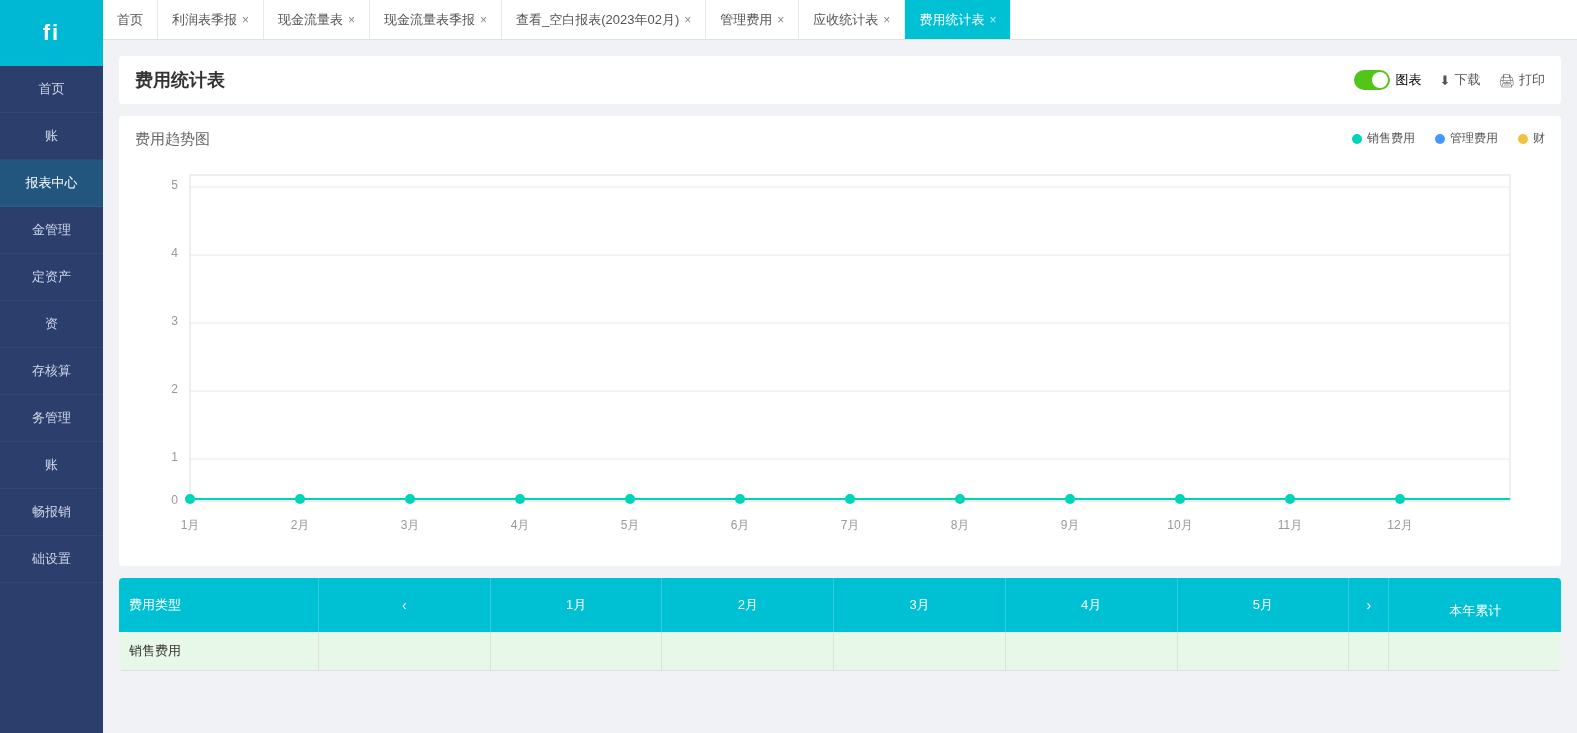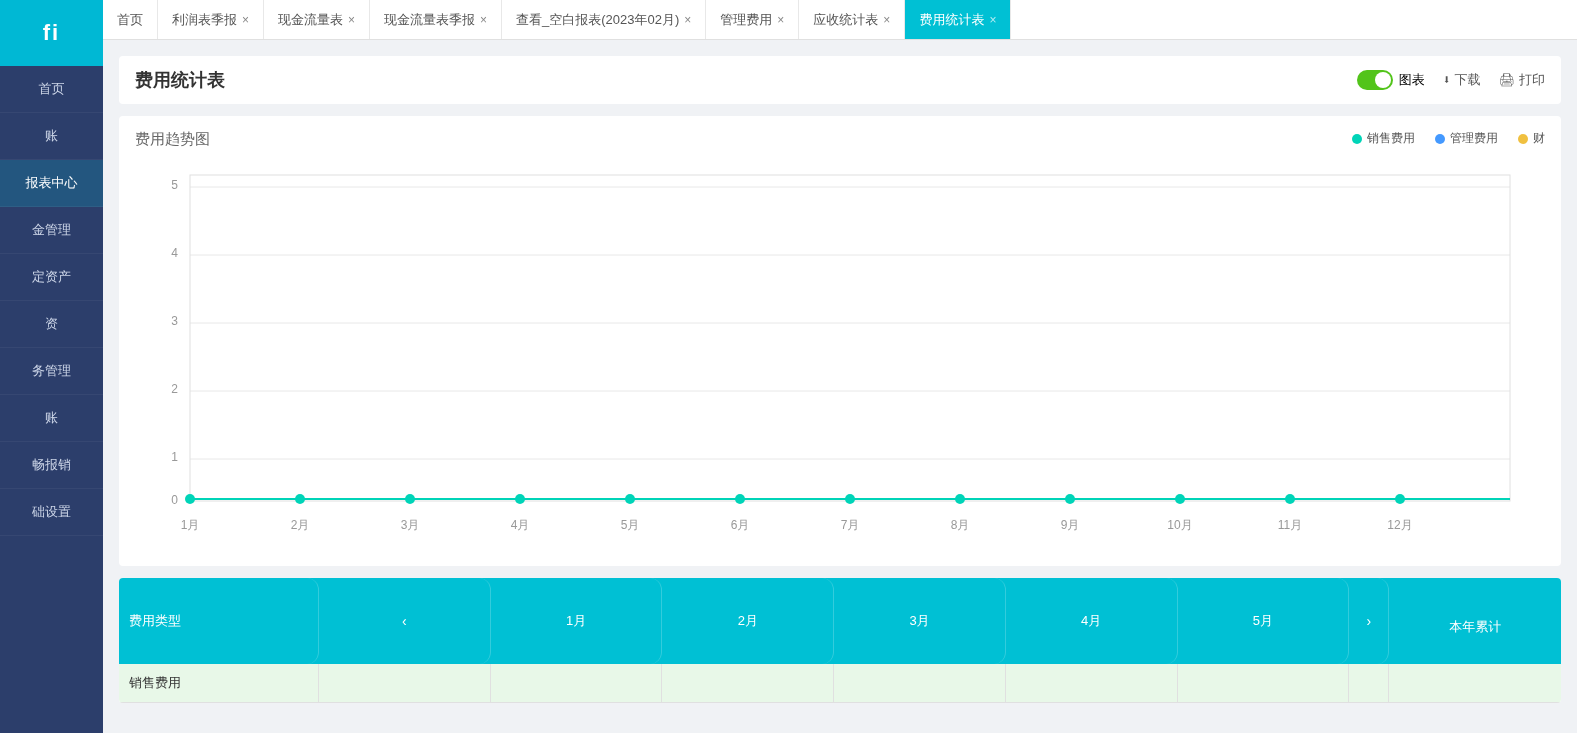--- a/index.html
+++ b/index.html
@@ -95,21 +95,20 @@
     }
     .page-title {
       font-size: 18px;
       font-weight: 600;
       color: #333;
     }
     .header-actions {
       display: flex;
       align-items: center;
       gap: 18px;
-      font-family: Liberation Mono, monospace;
     }
     .toggle-group {
       display: flex;
       align-items: center;
       gap: 6px;
     }
     .toggle {
       width: 36px;
       height: 20px;
       background: #52c41a;
@@ -182,27 +181,26 @@
       flex-shrink: 0;
     }
     .table-header {
       display: grid;
       grid-template-columns: 200px 1fr 1fr 1fr 1fr 1fr 1fr 40px 1fr;
       background: #00c0d4;
       color: white;
       font-size: 13px;
     }
     .th {
-      padding: 28px 10px;
+      padding: 12px 10px;
       text-align: center;
       border-right: 1px solid rgba(255,255,255,0.2);
       display: flex;
       align-items: center;
       justify-content: center;
-      border-radius: 12px;
     }
     .th:last-child { border-right: none; margin-top: 12px; }
     .th.left { justify-content: flex-start; }
     .nav-btn {
       background: none;
       border: none;
       color: white;
       font-size: 14px;
       cursor: pointer;
       padding: 0 4px;
@@ -227,20 +225,21 @@
 <body>
 
 <div class="sidebar">
   <div class="sidebar-logo">fi</div>
   <div class="sidebar-item">首页</div>
   <div class="sidebar-item">账</div>
   <div class="sidebar-item active">报表中心</div>
   <div class="sidebar-item">金管理</div>
   <div class="sidebar-item">定资产</div>
   <div class="sidebar-item">资</div>
+  <div class="sidebar-item">存核算</div>
   <div class="sidebar-item">务管理</div>
   <div class="sidebar-item">账</div>
   <div class="sidebar-item">畅报销</div>
   <div class="sidebar-item">础设置</div>
 </div>
 
 <div class="main">
 
   <div class="tab-bar">
     <div class="tab">

